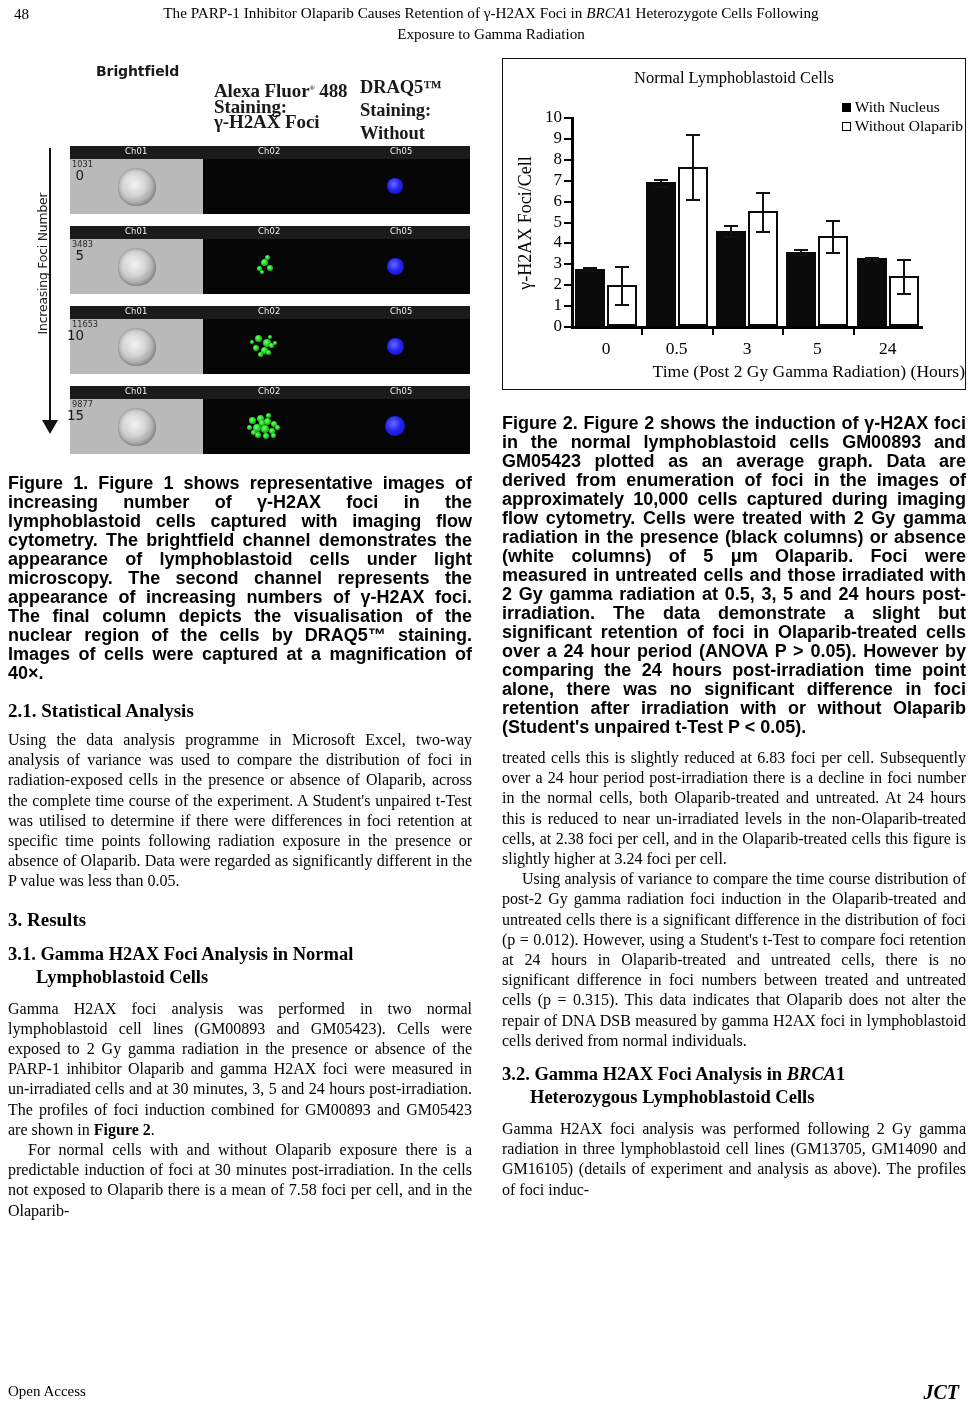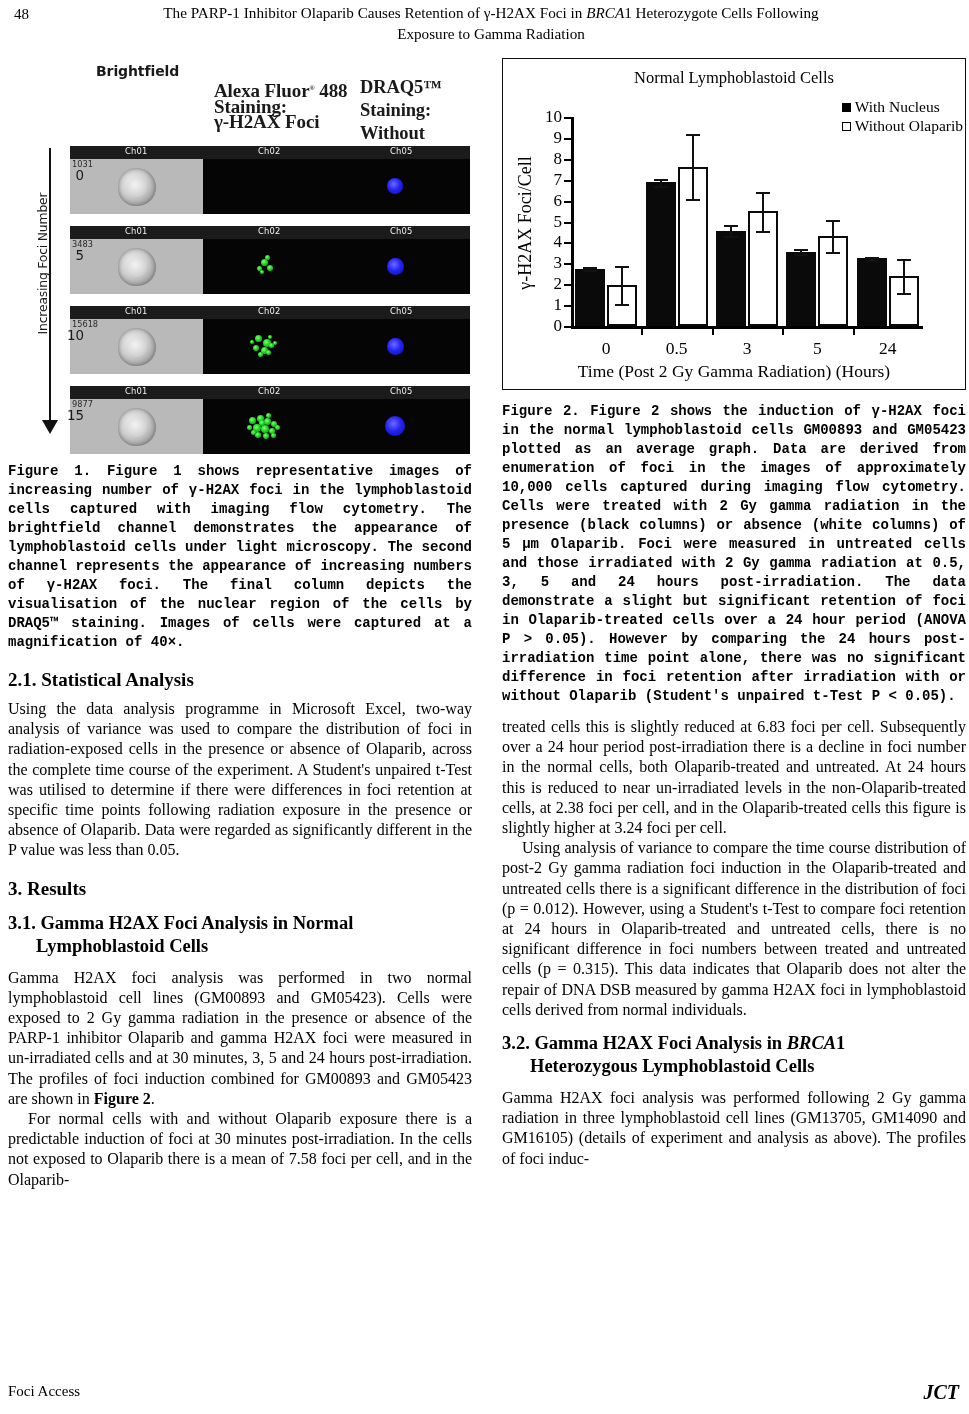--- a/index.html
+++ b/index.html
@@ -309,34 +309,34 @@
     transform: translateY(-50%) translateX(-50%) rotate(-90deg);
     text-align: center;
     font-family: "Liberation Serif", serif;
     font-size: 18px;
     white-space: nowrap;
   }
   .xlabel {
     position: absolute;
     left: 0; top: 302px;
     width: 462px;
-    text-align: center;
+    text-align: right;
     font-family: "Liberation Serif", serif;
     font-size: 17.5px;
   }
 
   
   .caption {
-    font-family: Liberation Mono, monospace;
+    font-family: Liberation Sans, sans-serif;
     font-weight: bold;
-    font-size: 14px;
+    font-size: 18px;
     line-height: 19.0px;
     text-align: justify;
     text-align-last: left;
-    margin-top: 12px;
+    margin-top: 24px;
   }
   .body-p {
     font-family: "Liberation Serif", serif;
     font-size: 16.0px;
     line-height: 20.2px;
     text-align: justify;
     text-align-last: left;
     margin: 0;
   }
   .body-p.indent { text-indent: 20px; }
@@ -448,21 +448,21 @@
           </div>
         </div>
         <div class="rowlabel" style="top: 190px;">5</div>
         <div class="panel" style="top: 248px;">
           <div class="panel-hdrbar">
             <div class="chlab c1">Ch01</div>
             <div class="chlab c2">Ch02</div>
             <div class="chlab c3">Ch05</div>
           </div>
           <div class="bf-tile">
-            <div class="bf-id">15618</div>
+            <div class="bf-id">11653</div>
             <div class="bf-cell"></div>
           </div>
           <div class="green-foci">
             <div class="gdot" style="left: 52px; top: 16px; width: 7px; height: 7px;"></div>
             <div class="gdot" style="left: 60px; top: 20px; width: 8px; height: 8px;"></div>
             <div class="gdot" style="left: 58px; top: 28px; width: 7px; height: 7px;"></div>
             <div class="gdot" style="left: 50px; top: 26px; width: 6px; height: 6px;"></div>
             <div class="gdot" style="left: 66px; top: 24px; width: 5px; height: 5px;"></div>
             <div class="gdot" style="left: 63px; top: 31px; width: 5px; height: 5px;"></div>
             <div class="gdot" style="left: 70px; top: 22px; width: 4px; height: 4px;"></div>
@@ -625,14 +625,14 @@
   <p class="body-p">treated cells this is slightly reduced at 6.83 foci per cell. Subsequently over a 24 hour period post-irradiation there is a decline in foci number in the normal cells, both Olaparib-treated and untreated. At 24 hours this is reduced to near un-irradiated levels in the non-Olaparib-treated cells, at 2.38 foci per cell, and in the Olaparib-treated cells this figure is slightly higher at 3.24 foci per cell.</p>
   <p class="body-p indent">Using analysis of variance to compare the time course distribution of post-2 Gy gamma radiation foci induction in the Olaparib-treated and untreated cells there is a significant difference in the distribution of foci (p = 0.012). However, using a Student's t-Test to compare foci retention at 24 hours in Olaparib-treated and untreated cells, there is no significant difference in foci numbers between treated and untreated cells (p = 0.315). This data indicates that Olaparib does not alter the repair of DNA DSB measured by gamma H2AX foci in lymphoblastoid cells derived from normal individuals.</p>
 
   <div class="h3">
     <span>3.2. Gamma H2AX Foci Analysis in <i>BRCA</i>1</span>
     <span class="cont">Heterozygous Lymphoblastoid Cells</span>
   </div>
   <p class="body-p">Gamma H2AX foci analysis was performed following 2 Gy gamma radiation in three lymphoblastoid cell lines (GM13705, GM14090 and GM16105) (details of experiment and analysis as above). The profiles of foci induc-</p>
 </div>
 
-<div class="footer-left">Foci Access</div>
+<div class="footer-left">Open Access</div>
 <div class="footer-right">JCT</div>
 
 </body></html>

